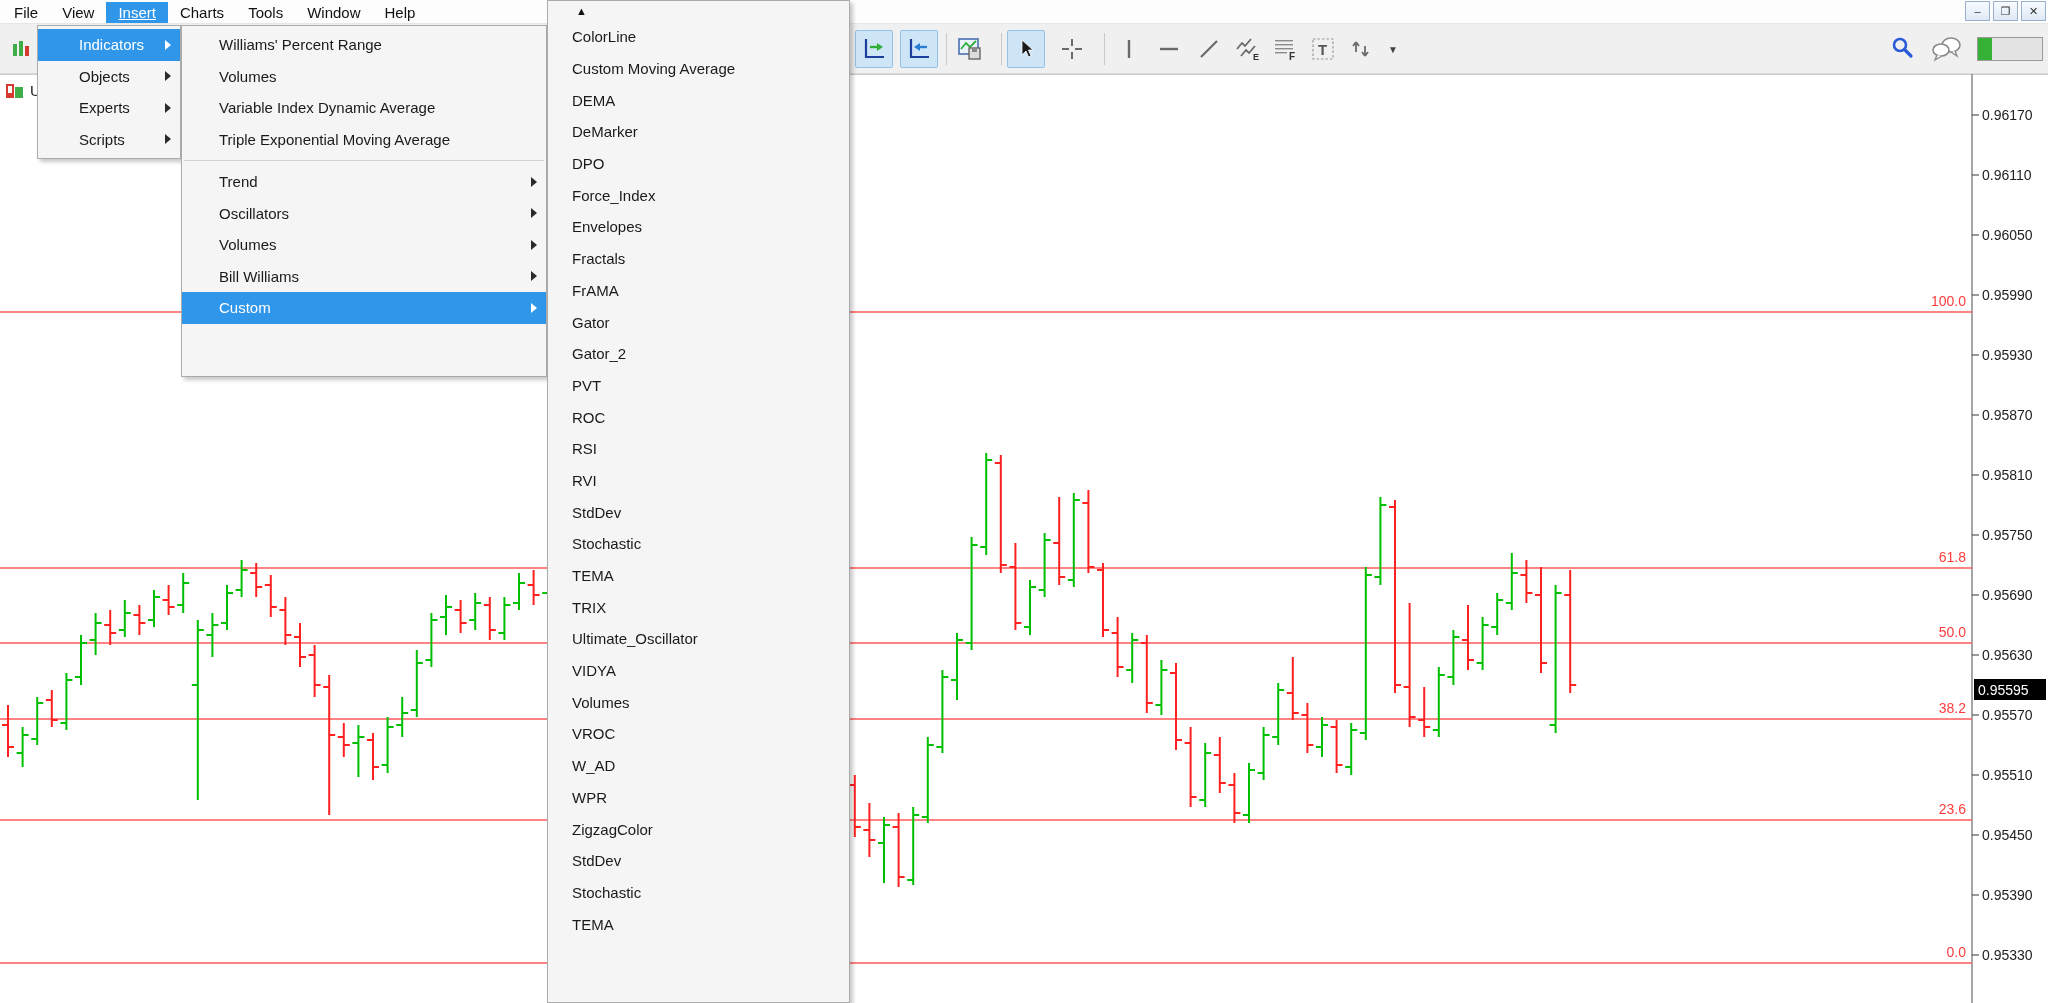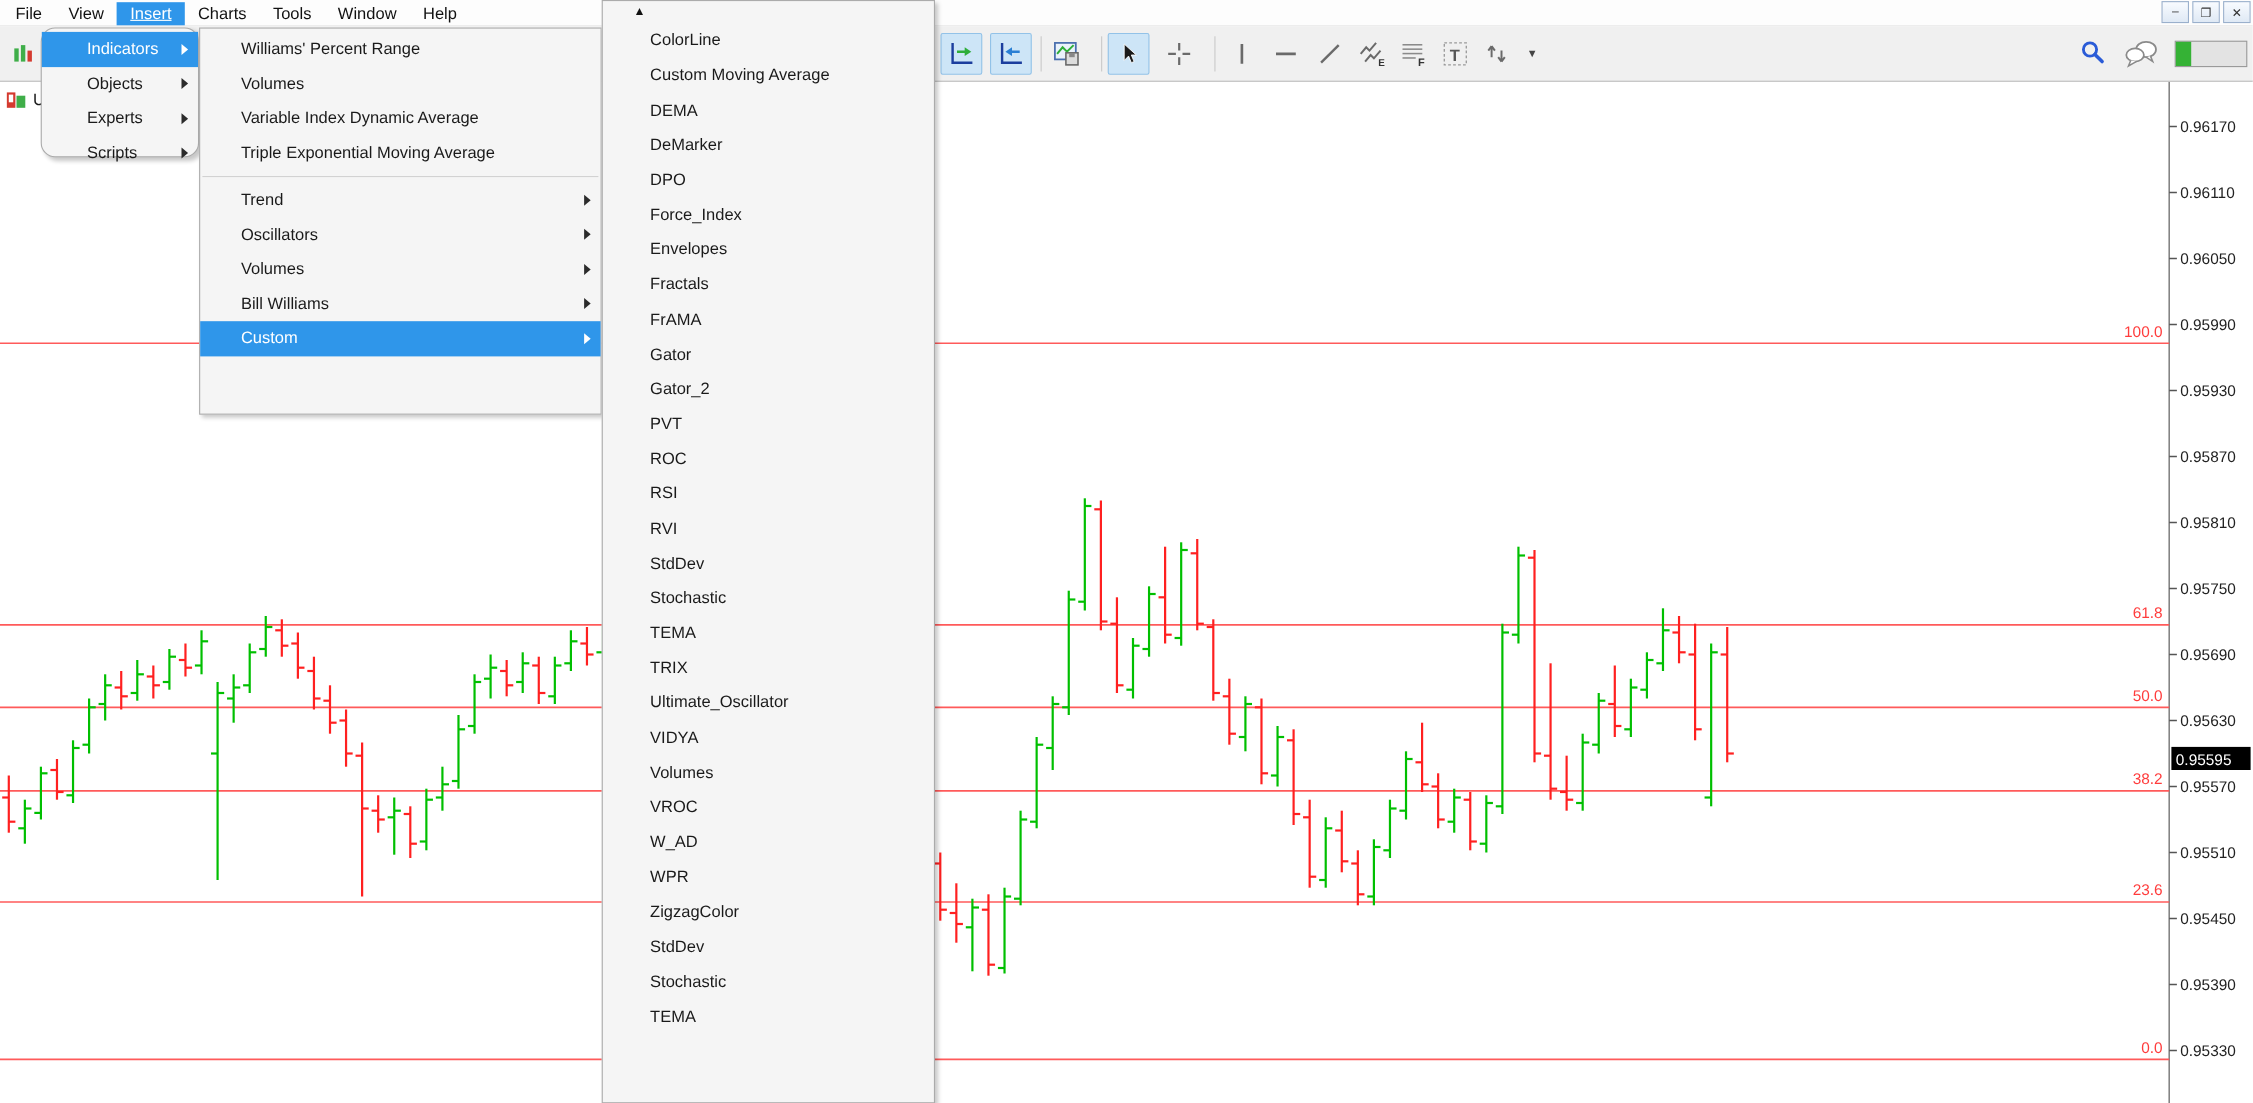--- a/index.html
+++ b/index.html
@@ -38,30 +38,30 @@
   
   .panel { position:absolute; background:#f5f5f5; border:1px solid #ababab;
            box-shadow:3px 3px 4px rgba(0,0,0,.22); z-index:4; }
   .mrow { display:flex; align-items:center; font-size:15px; color:#1a1a1a; position:relative; }
   .mrow.hl { background:#2f96ea; color:#fff; }
   .mrow .tri { position:absolute; right:9px; width:0; height:0; border-top:5px solid transparent;
                border-bottom:5px solid transparent; border-left:6px solid #2b2b2b; }
   .mrow.hl .tri { border-left-color:#fff; }
   .msep { height:1px; background:#d2d2d2; margin:5px 2px; }
 
-  .insert-menu   { left:37px;  top:25px; width:144px; height:118px; padding-top:3px;border-radius:13px; }
+  .insert-menu   { left:37px;  top:25px; width:144px; height:134px; padding-top:3px; }
   .insert-menu .mrow { height:31.5px; padding-left:41px; }
 
   .indicators-menu { left:181px; top:25px; width:366px; height:352px; padding-top:3px; }
   .indicators-menu .mrow { height:31.5px; padding-left:37px; }
 
   .custom-menu { left:547px; top:0; width:303px; height:1003px; }
   .custom-menu .scrollup { height:20px; display:flex; align-items:center; padding-left:28px;
                            font-size:11px; color:#111; }
-  .custom-menu .mrow { height:31.7px; padding-left:43px; }
+  .custom-menu .mrow { height:31.7px; padding-left:24px; }
 </style>
 </head>
 <body>
 
 <div class="app">
 
   <svg id="chart-svg" width="2048" height="1003">
       <line x1="0" y1="74" x2="2048" y2="74" stroke="#9a9a9a" stroke-width="1"></line>
       <line x1="1972" y1="74" x2="1972" y2="1003" stroke="#808080" stroke-width="1.4"></line>
       <g>

